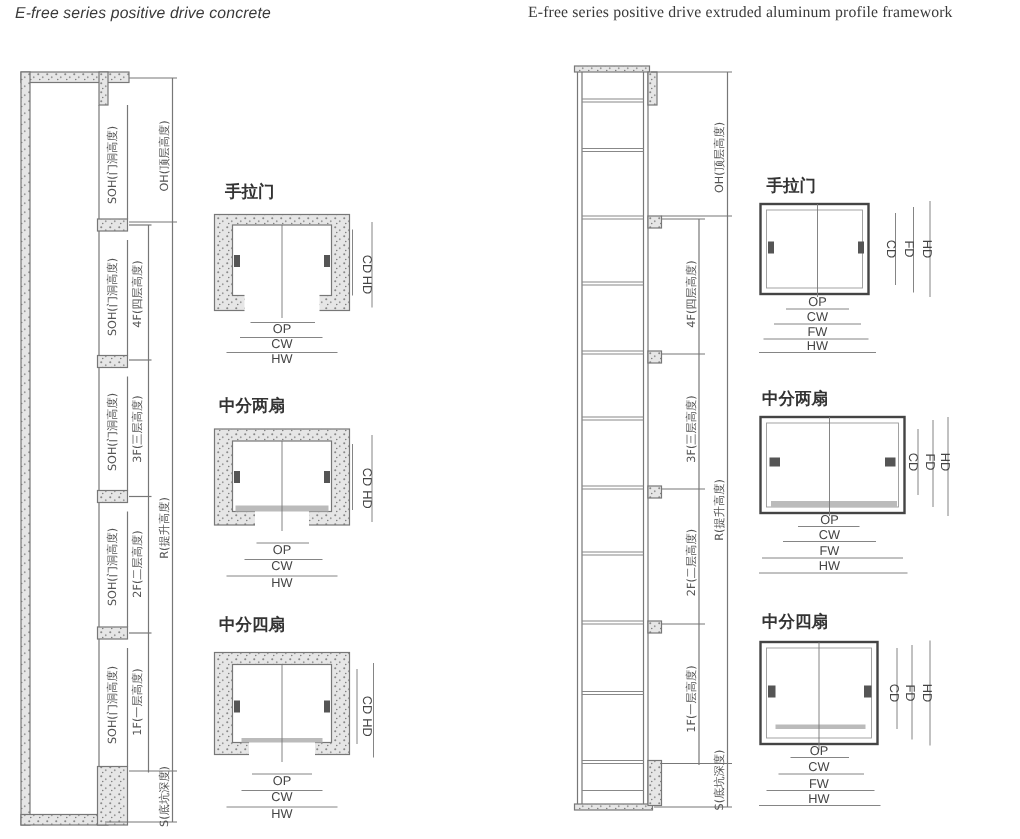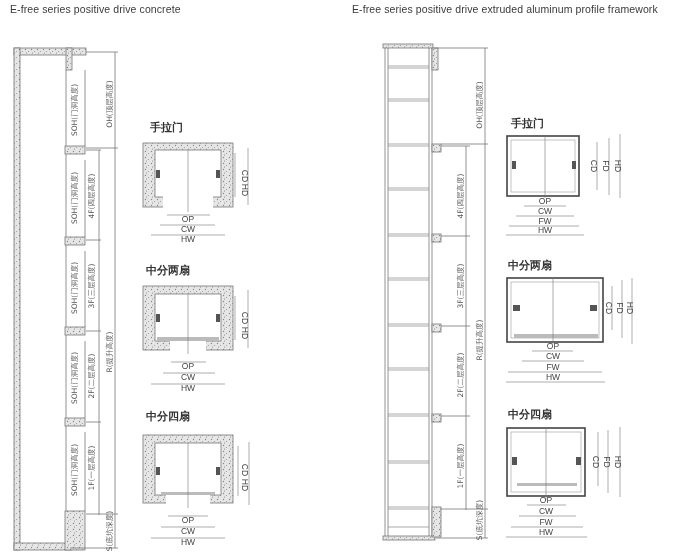--- a/index.html
+++ b/index.html
@@ -6,22 +6,22 @@
   body{width:680px;height:559px;position:relative;overflow:hidden;font-family:"DejaVu Sans",sans-serif;color:#333;}
   .title{position:absolute;top:3px;font-size:10.5px;color:#3a3a3a;font-family:"Liberation Sans",sans-serif;letter-spacing:0.1px;white-space:nowrap;}
   svg{position:absolute;left:0;top:0;}
   .vlabel{font-size:7.5px;fill:#555;font-family:"DejaVu Sans",sans-serif;}
   .dlabel{font-size:8.5px;fill:#444;font-family:"Liberation Sans",sans-serif;}
   .plan-title{font-size:11px;fill:#333;font-family:"DejaVu Sans",sans-serif;font-weight:bold;}
 </style>
 </head>
 <body>
 
-<div class="title" style="left:10px;">E-free series positive drive concrete</div>
-<div class="title" style="left:352px;">E-free series positive drive extruded aluminum profile framework</div>
+<div class="title" style="left:10px;font-style:italic;">E-free series positive drive concrete</div>
+<div class="title" style="left:352px;font-family:Liberation Serif, serif;">E-free series positive drive extruded aluminum profile framework</div>
 
 <svg width="680" height="559" viewBox="0 0 680 559">
   <defs>
     <pattern id="conc" width="6" height="6" patternUnits="userSpaceOnUse">
       <rect width="6" height="6" fill="#e6e6e6"></rect>
       <circle cx="1.5" cy="1.5" r="0.7" fill="#888"></circle>
       <circle cx="4.5" cy="3.5" r="0.6" fill="#999"></circle>
       <circle cx="2.5" cy="5" r="0.5" fill="#777"></circle>
     </pattern>
   </defs>

